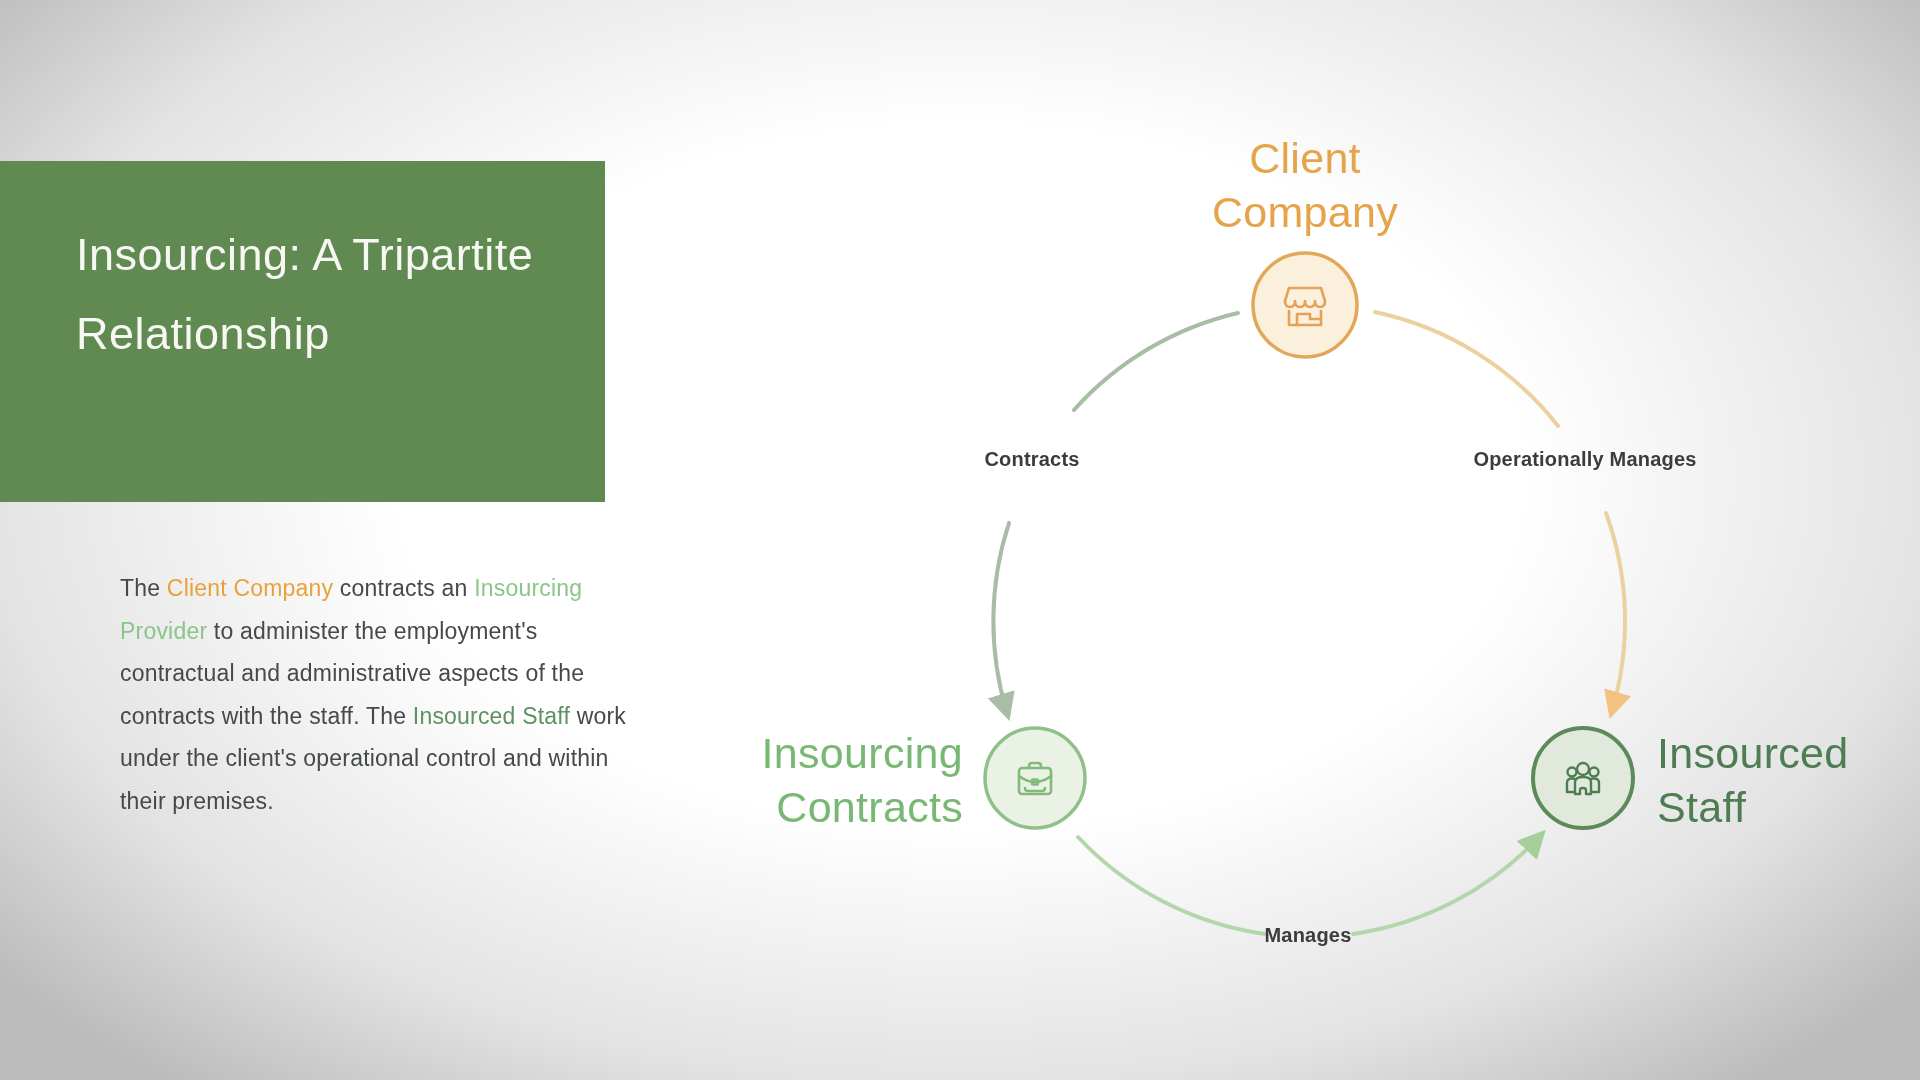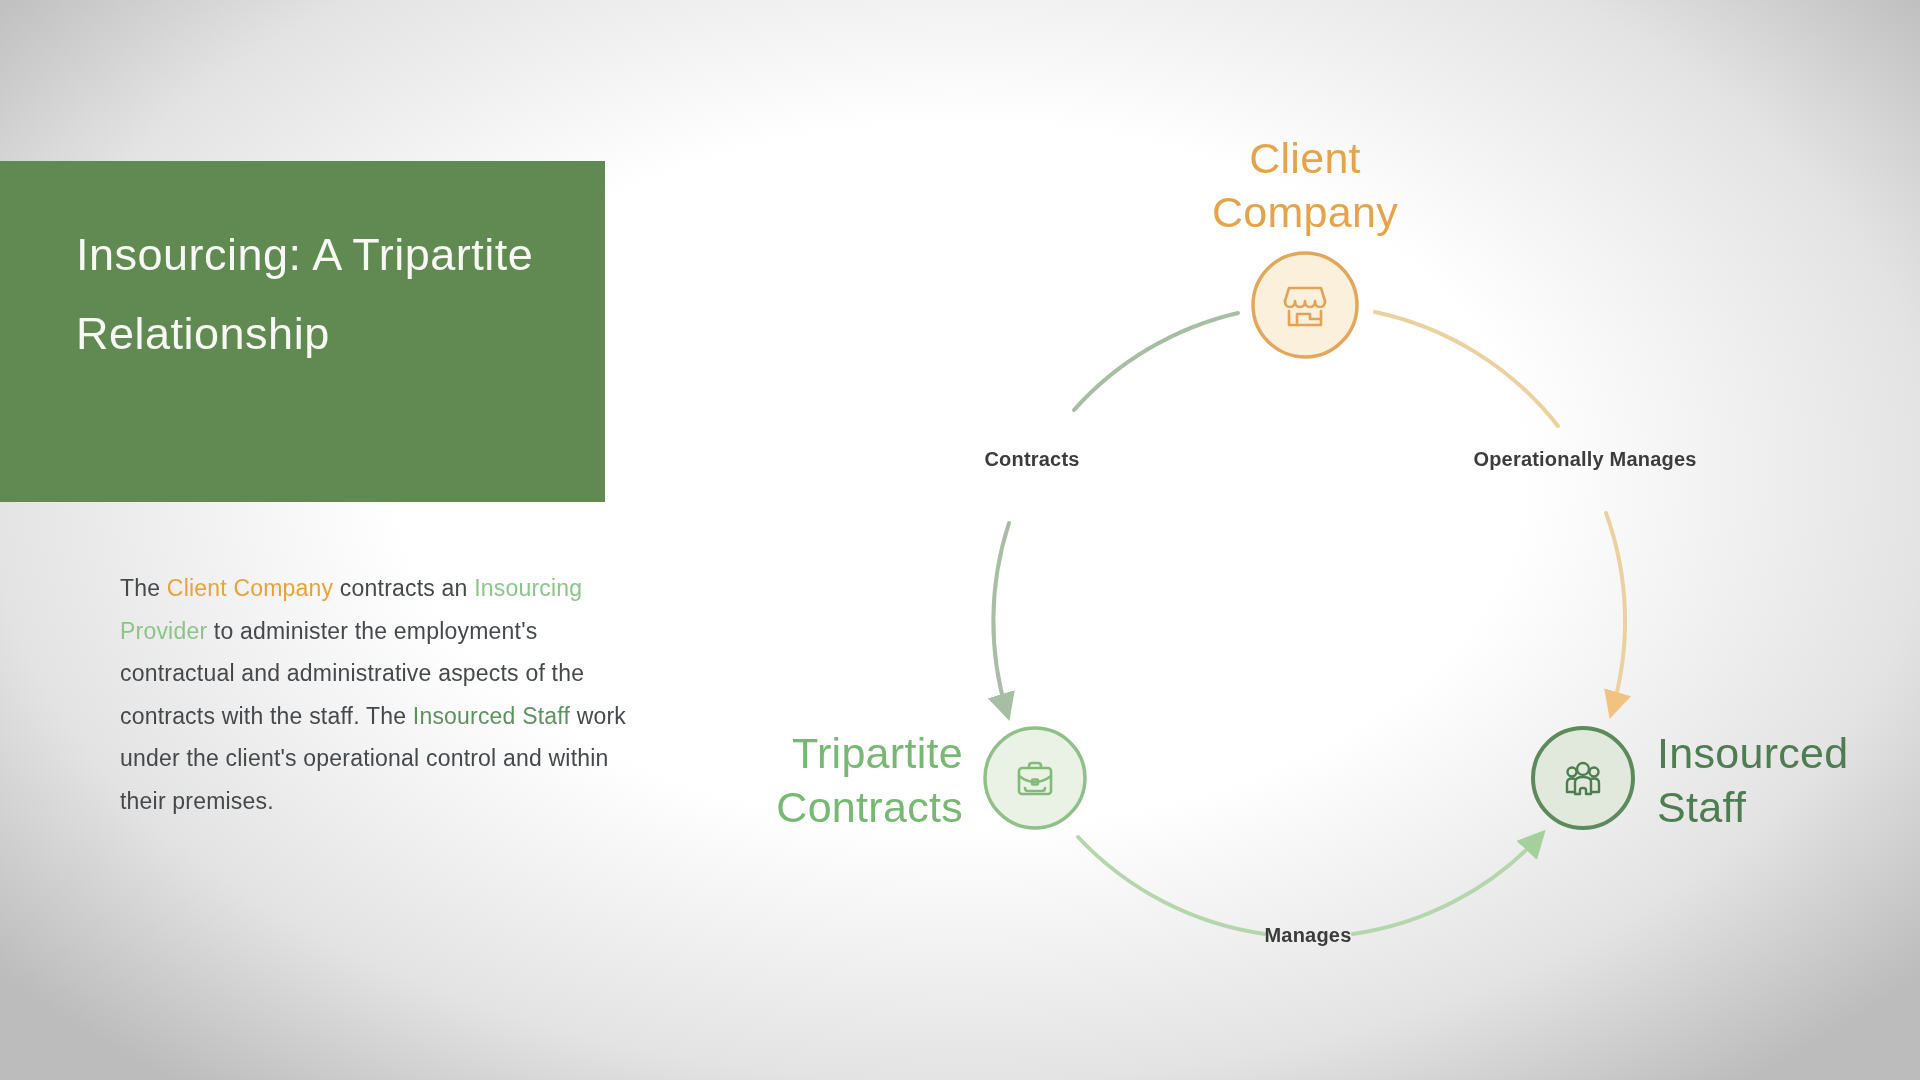--- a/index.html
+++ b/index.html
@@ -102,21 +102,21 @@
       <circle cx="0" cy="-10" r="6"></circle>
       <path d="M -8 15 V 3 Q -8 -2 0 -2 Q 8 -2 8 3 V 15 H 3 V 11 Q 3 9 0 9 Q -3 9 -3 11 V 15 Z"></path>
     </g>
   </svg>
 
   <div class="node-label lbl-client">
     <div>Client</div>
     <div>Company</div>
   </div>
   <div class="node-label lbl-provider">
-    <div>Tripartite</div>
+    <div>Insourcing</div>
     <div>Contracts</div>
   </div>
   <div class="node-label lbl-staff">
     <div>Insourced</div>
     <div>Staff</div>
   </div>
 
   <div class="edge-label lbl-contracts">Contracts</div>
   <div class="edge-label lbl-opmanages">Operationally Manages</div>
   <div class="edge-label lbl-employs">Manages</div>

